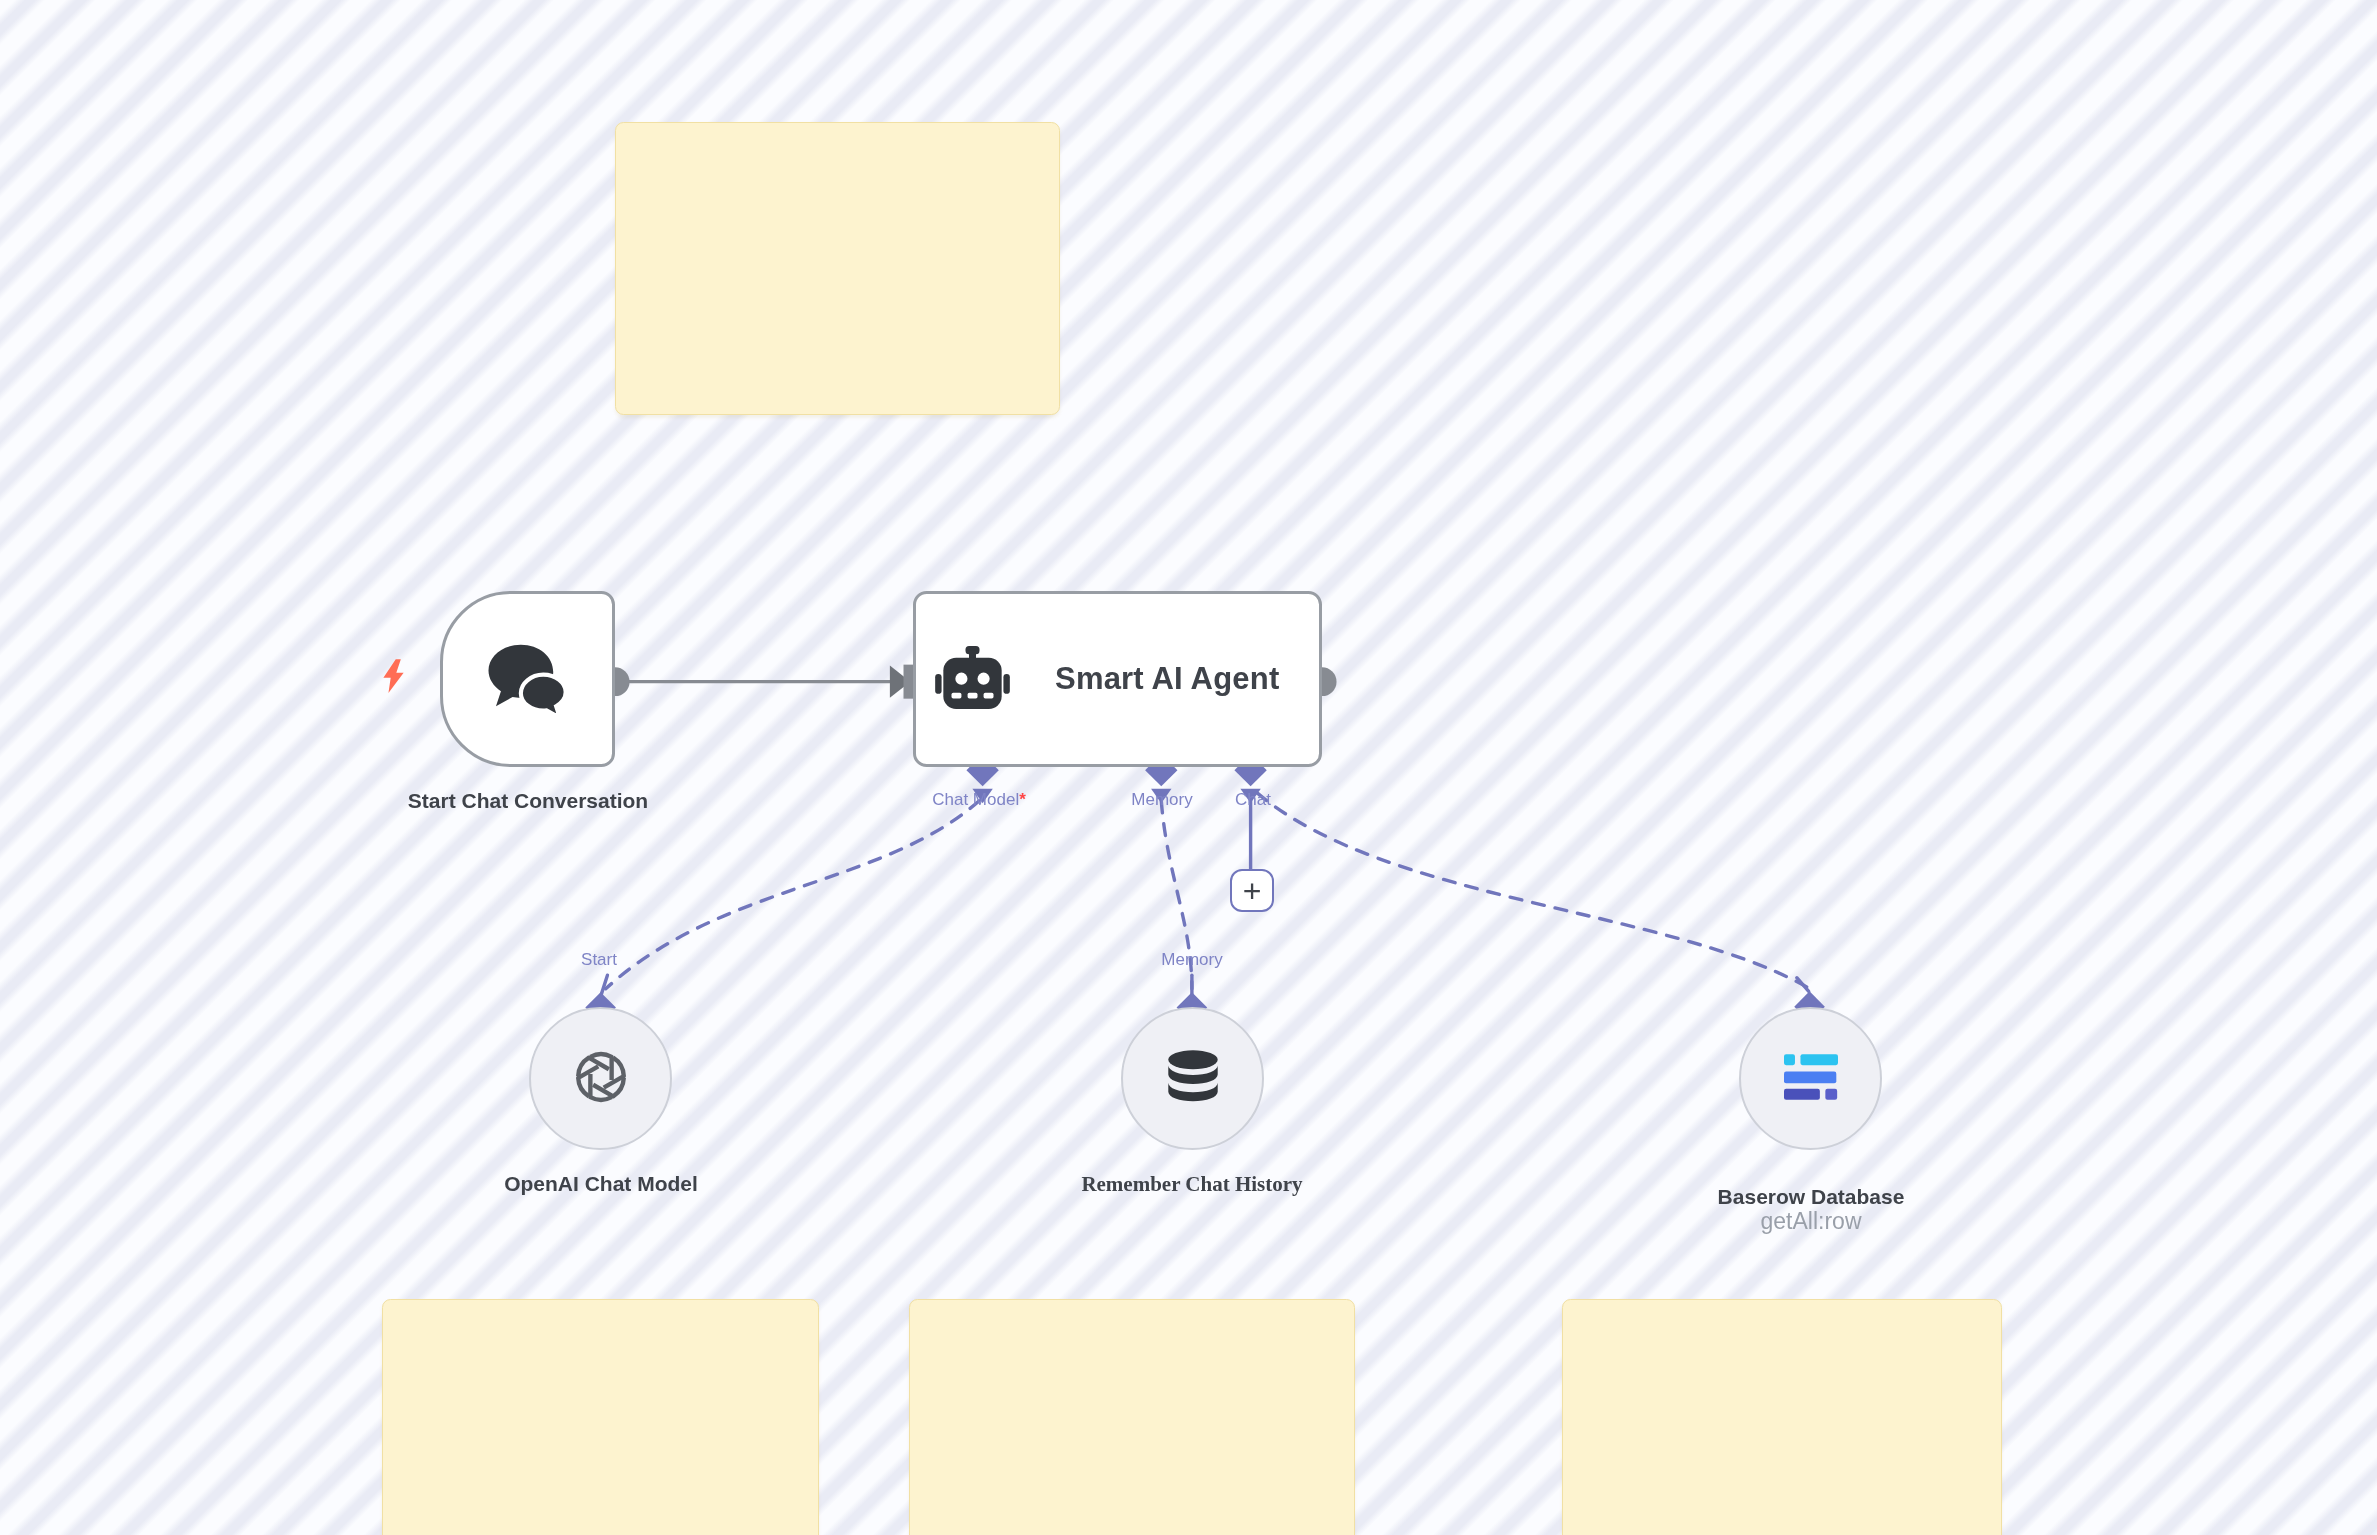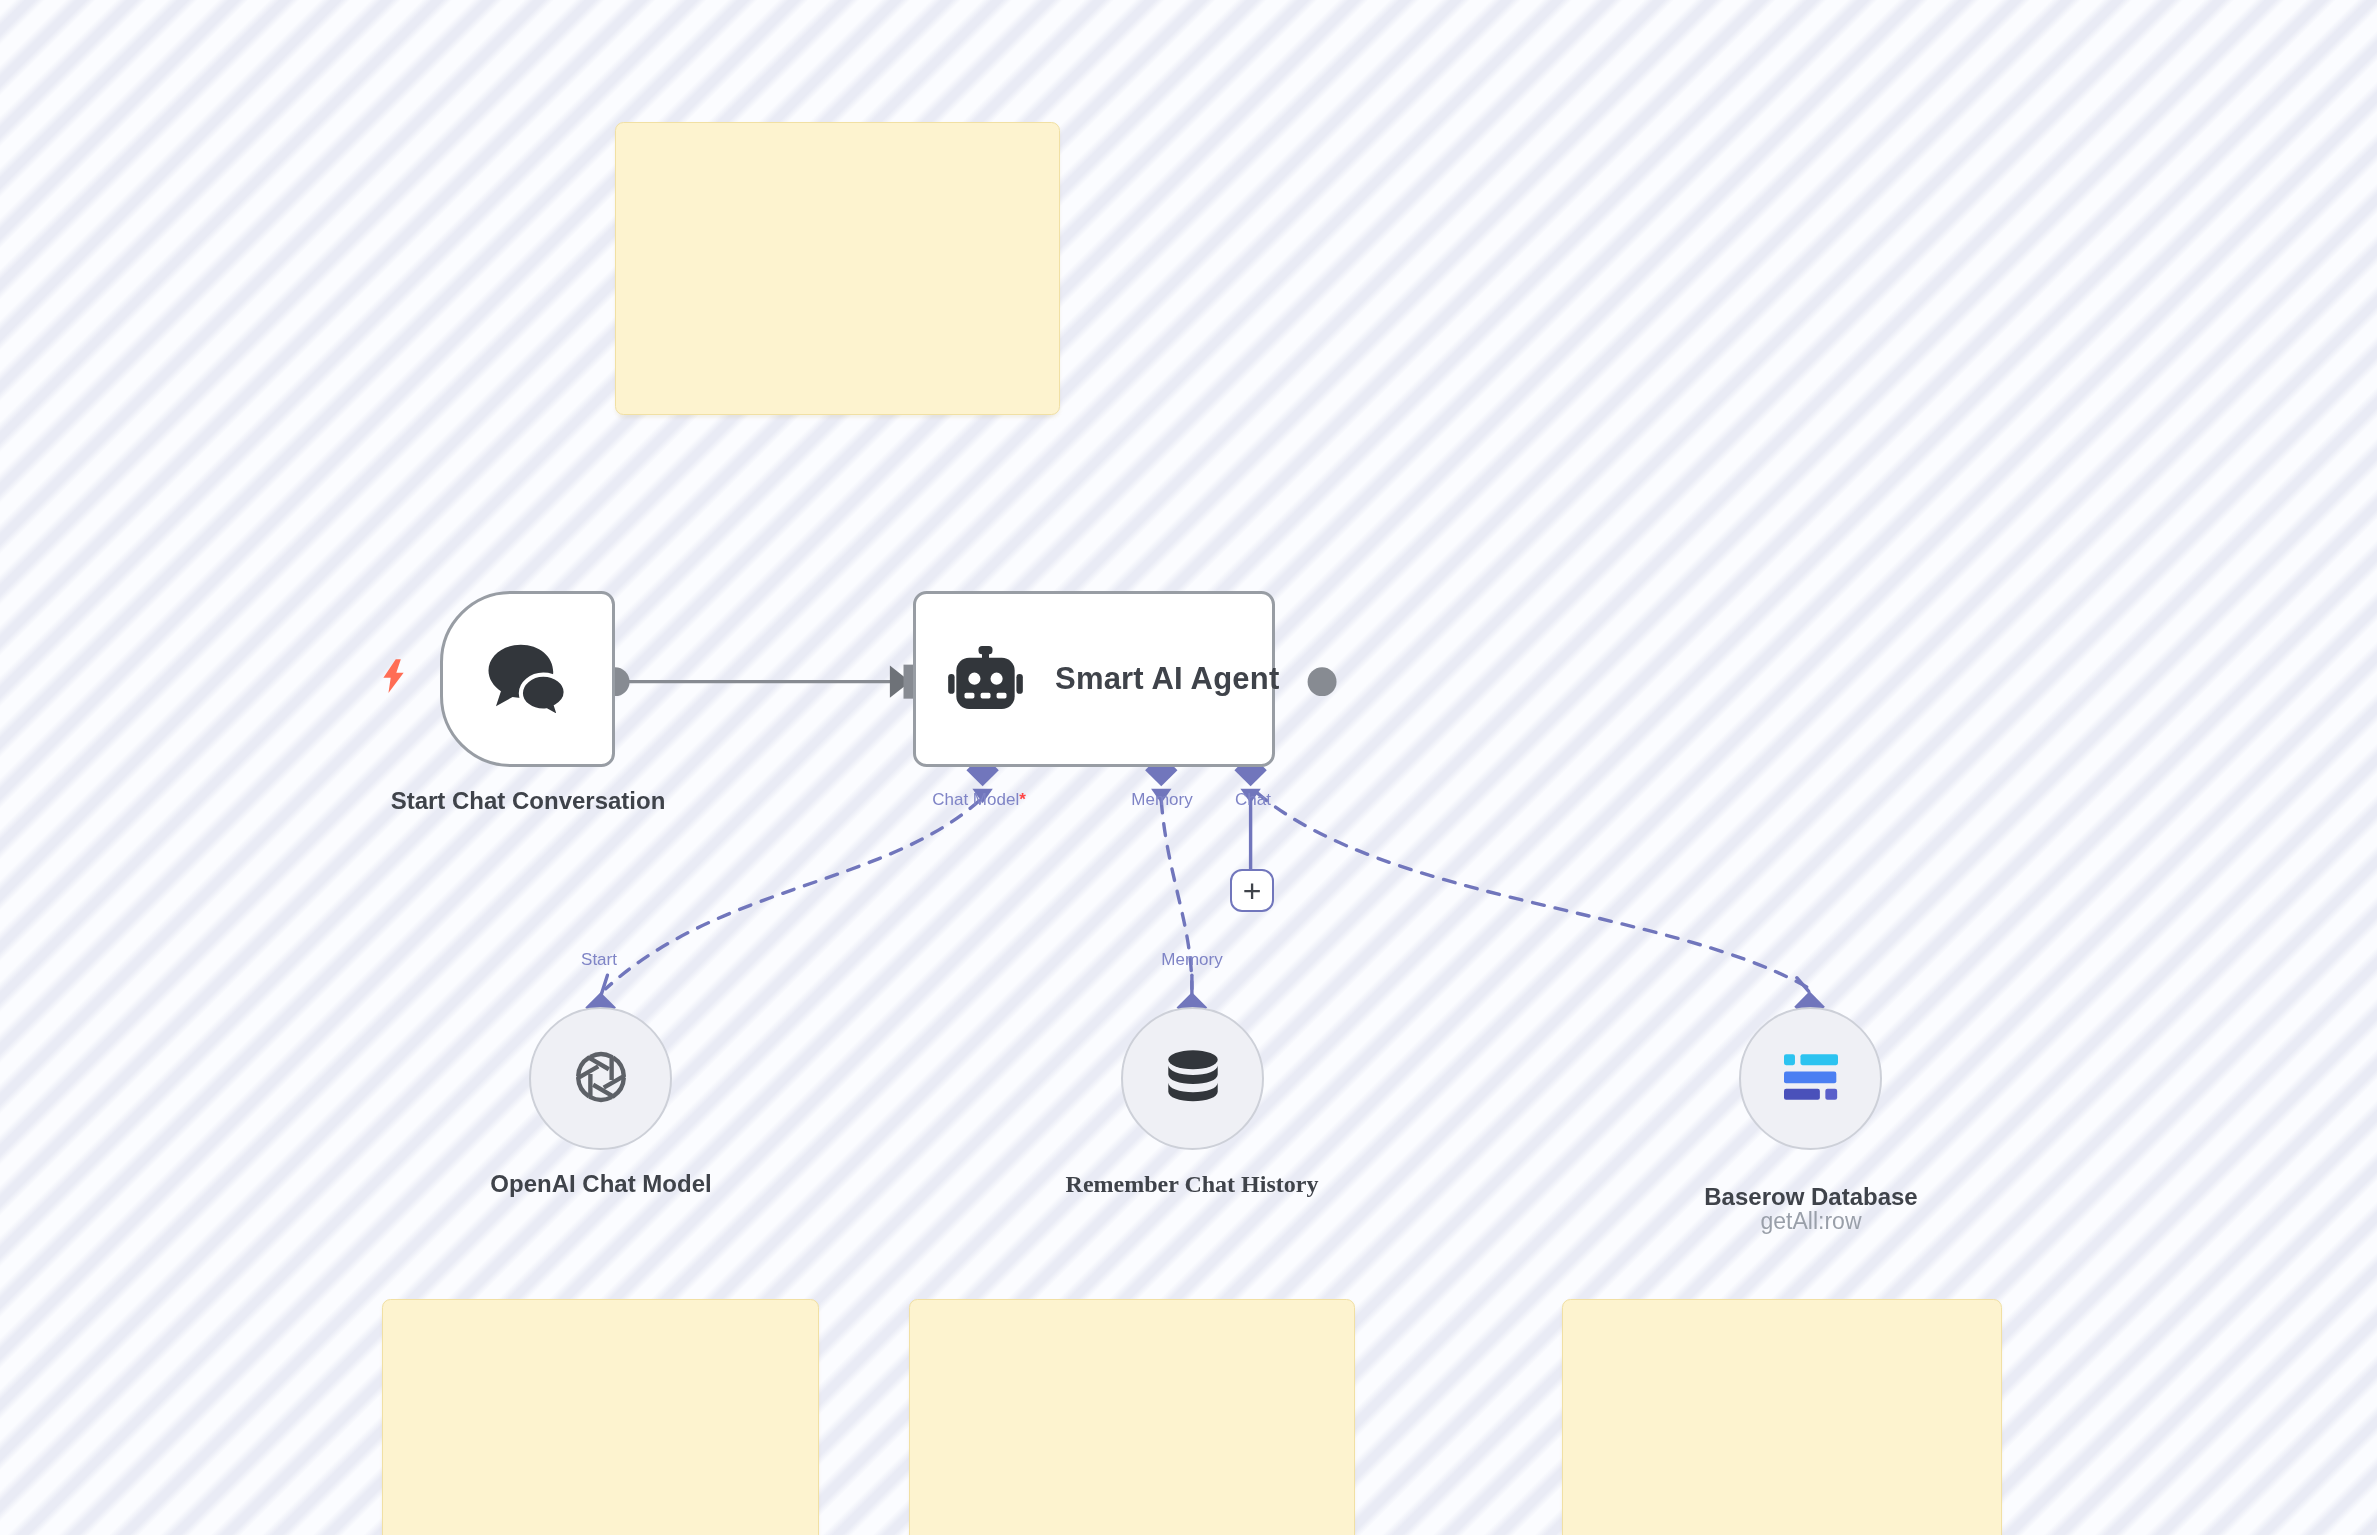--- a/index.html
+++ b/index.html
@@ -55,41 +55,41 @@
     position:absolute;
     background:var(--node-bg);
     border:3px solid var(--node-border);
     display:flex;align-items:center;justify-content:center;
   }
   .chat-trigger{
     left:440px;top:591px;width:175px;height:176px;
     border-radius:71px 13.6px 13.6px 71px;
   }
   .agent{
-    left:913px;top:591px;width:362px;height:176px;
+    left:913px;top:591px;width:409px;height:176px;
     border-radius:13.6px;
     justify-content:flex-start;
-    padding-left:32px;
-    gap:32px;
+    padding-left:19px;
+    gap:45px;
   }
   .agent-title{
     font-size:31px;font-weight:600;color:var(--text-dark);
     letter-spacing:0.2px;white-space:nowrap;
   }
 
   .circle-node{
     position:absolute;width:143px;height:143px;border-radius:50%;
     background:var(--circle-bg);
     border:2.6px solid var(--circle-border);
     display:flex;align-items:center;justify-content:center;
   }
 
   .node-label{
     position:absolute;transform:translateX(-50%);
-    font-size:24px;font-weight:600;color:var(--text-dark);
+    font-size:21px;font-weight:600;color:var(--text-dark);
     text-align:center;line-height:36px;white-space:nowrap;
   }
   .node-label.wrap{white-space:normal;width:323px;font-family:Liberation Serif, serif;}
   .sub-label{
     position:absolute;transform:translateX(-50%);
     font-size:23px;font-weight:400;color:var(--text-muted);
     text-align:right;white-space:nowrap;
   }
   .port-label{
     position:absolute;transform:translateX(-50%);

